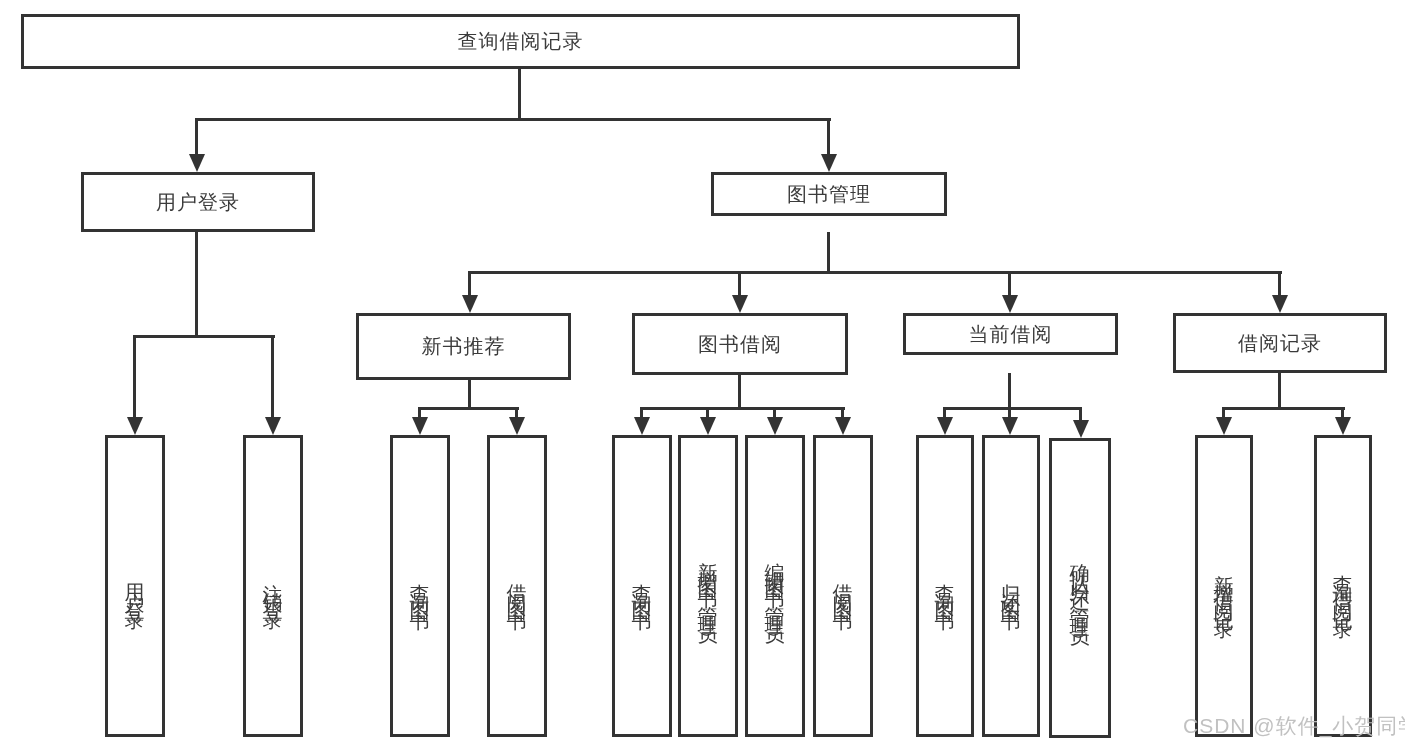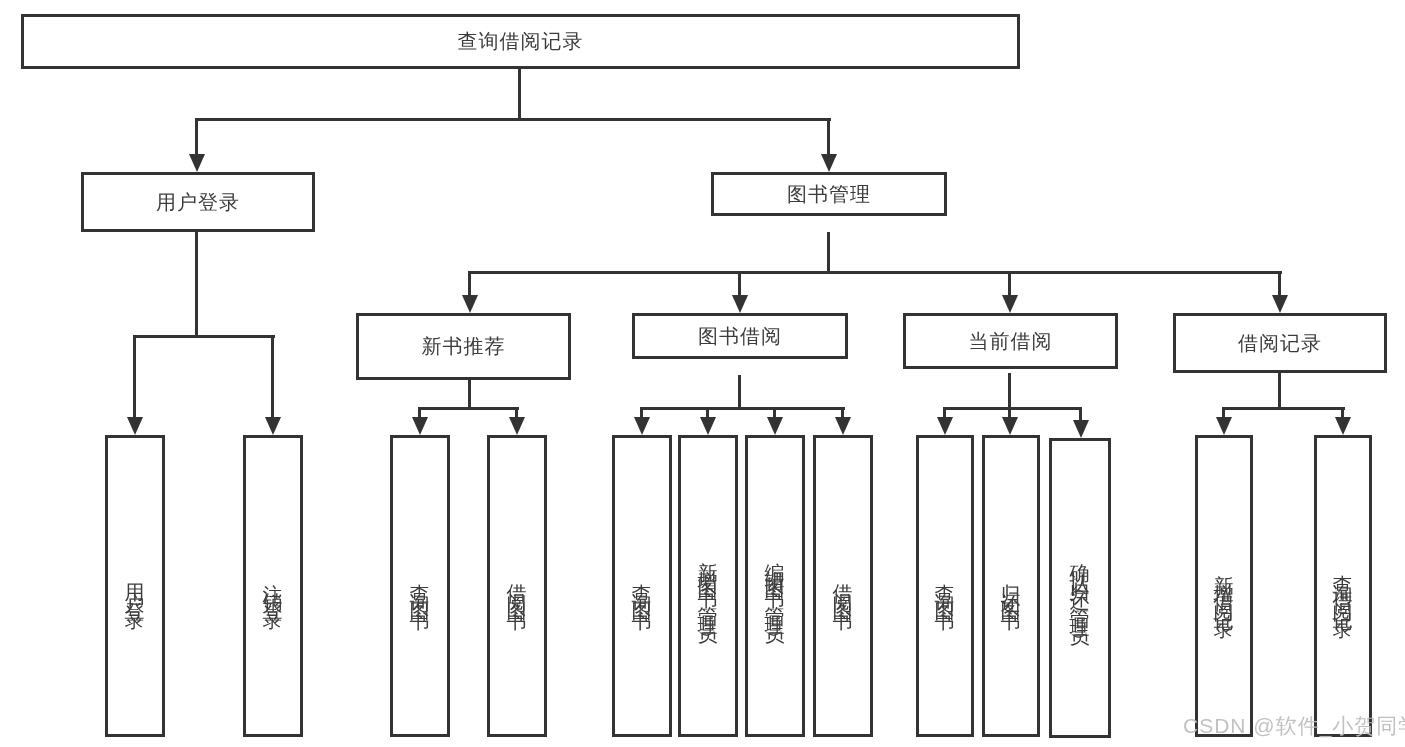--- a/index.html
+++ b/index.html
@@ -83,24 +83,24 @@
   <div class="vline" style="left:738px;top:271px;height:26px;"></div>
   <div class="arrow" style="left:732px;top:295px;"></div>
   <div class="vline" style="left:1008px;top:271px;height:26px;"></div>
   <div class="arrow" style="left:1002px;top:295px;"></div>
   <div class="vline" style="left:1278px;top:271px;height:26px;"></div>
   <div class="arrow" style="left:1272px;top:295px;"></div>
 
   <div class="box" style="left:356px;top:313px;width:215px;height:67px;">
     <span>新书推荐</span>
   </div>
-  <div class="box" style="left:632px;top:313px;width:216px;height:46px;">
+  <div class="box" style="left:632px;top:313px;width:216px;height:62px;">
     <span>图书借阅</span>
   </div>
-  <div class="box" style="left:903px;top:313px;width:215px;height:56px;">
+  <div class="box" style="left:903px;top:313px;width:215px;height:42px;">
     <span>当前借阅</span>
   </div>
   <div class="box" style="left:1173px;top:313px;width:214px;height:60px;">
     <span>借阅记录</span>
   </div>
 
   <div class="vline" style="left:468px;top:373px;height:34px;"></div>
   <div class="hline" style="left:418px;top:407px;width:101px;"></div>
   <div class="vline" style="left:418px;top:407px;height:14px;"></div>
   <div class="arrow" style="left:412px;top:417px;"></div>

